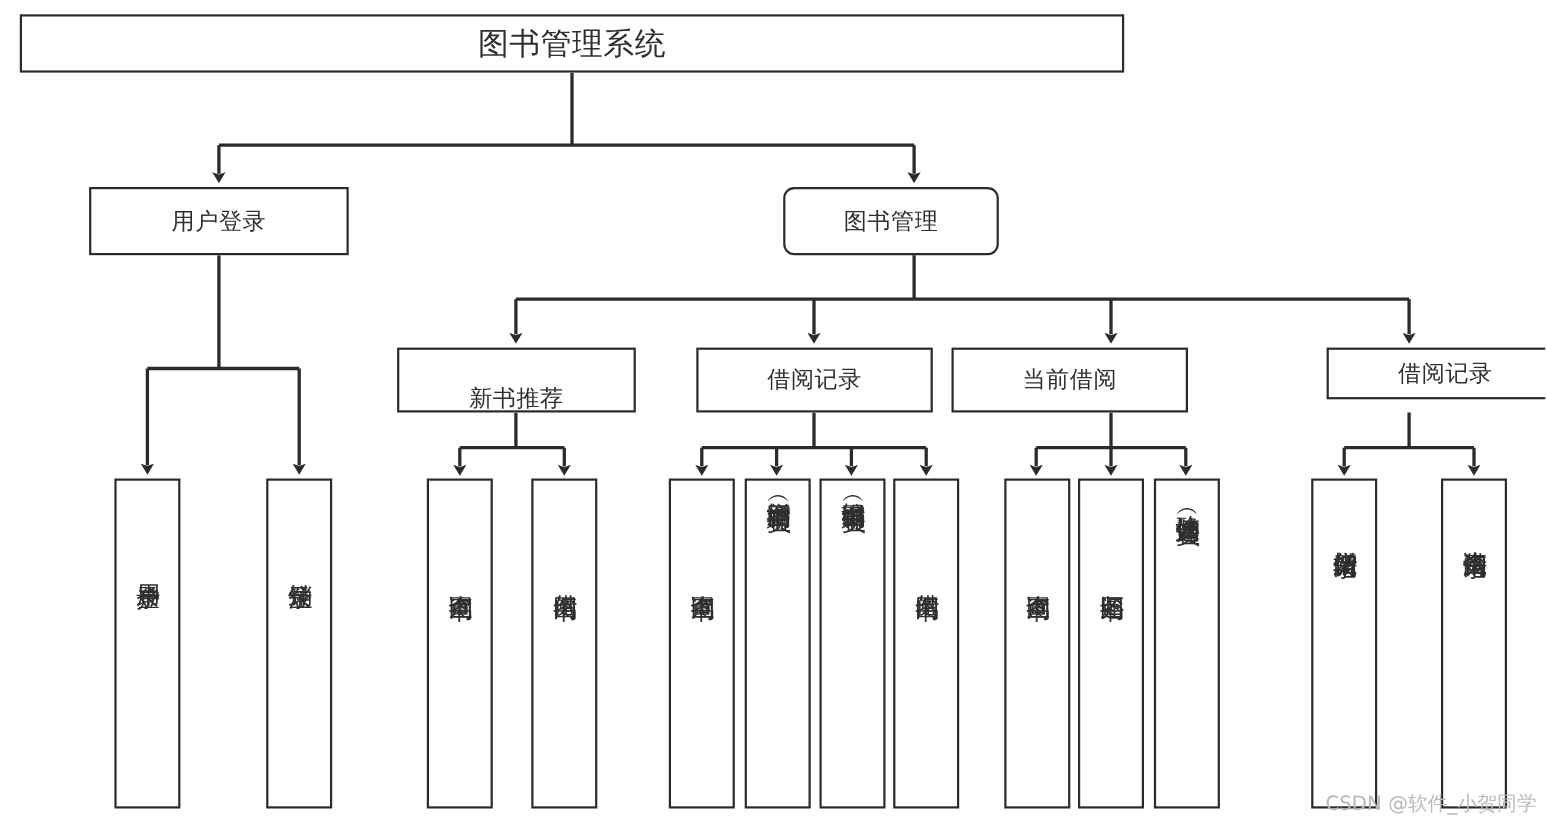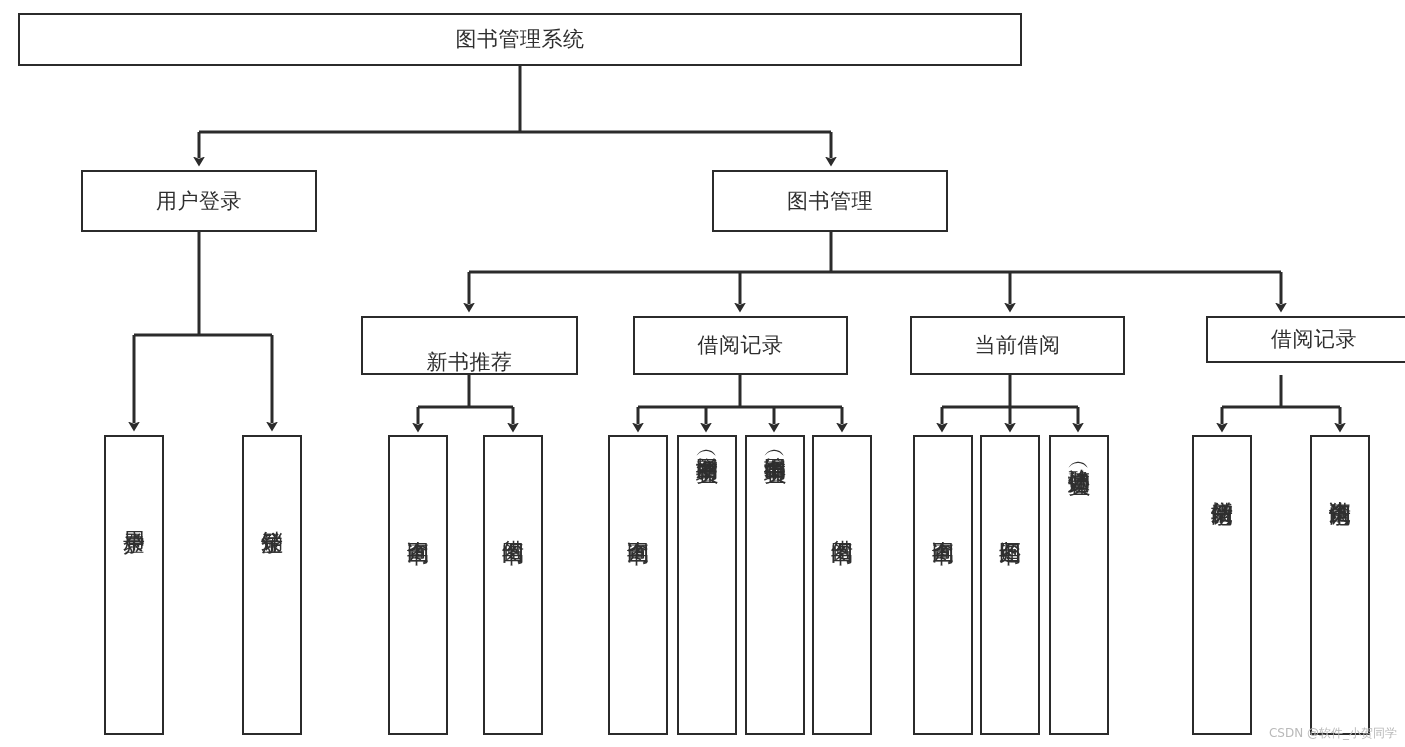--- a/index.html
+++ b/index.html
@@ -42,21 +42,21 @@
     line-height: 1.05;
     color: #2f2f2f;
     white-space: nowrap;
   }
   
   .node.h .node-label {
     font-size: 21px;
     letter-spacing: 0.5px;
   }
   .node.root .node-label {
-    font-size: 21px;
+    font-size: 28px;
   }
   
   .node.v {
     align-items: flex-start;
     justify-content: center;
     padding-top: 0;
   }
   .node.v .node-label {
     writing-mode: vertical-rl;
     text-orientation: upright;
@@ -77,21 +77,21 @@
   .node.v.mid4 .node-label {
     padding-top: 14px;
   }
   .node.v.mid5 .node-label {
     padding-top: 46px;
   }
   #watermark {
     position: absolute;
     right: 8px;
     bottom: 5px;
-    font-size: 12px;
+    font-size: 18px;
     color: #b9b9b9;
     white-space: nowrap;
     user-select: none;
   }
 </style>
 </head>
 <body>
 
 <div id="diagram-root">
 
@@ -146,33 +146,33 @@
   </svg>
 
   <div class="node h root" style="left:18px; top:13px; width:1004px; height:53px;">
     <span class="node-label">图书管理系统</span>
   </div>
 
   <div class="node h" style="left:81px; top:170px; width:236px; height:62px;">
     <span class="node-label">用户登录</span>
   </div>
 
-  <div class="node h" style="left:712px; top:170px; width:236px; height:62px;">
+  <div class="node h" style="left:712px; top:170px; width:196px; height:62px;border-radius:10px;">
     <span class="node-label">图书管理</span>
   </div>
 
   <div class="node h" style="left:361px; top:316px; width:217px; height:59px;align-items:flex-end;">
     <span class="node-label">新书推荐</span>
   </div>
 
   <div class="node h" style="left:633px; top:316px; width:215px; height:59px;">
     <span class="node-label">借阅记录</span>
   </div>
 
-  <div class="node h" style="left:910px; top:316px; width:215px; height:59px;">
+  <div class="node h" style="left:865px; top:316px; width:215px; height:59px;">
     <span class="node-label">当前借阅</span>
   </div>
 
   <div class="node h" style="left:1172px; top:316px; width:216px; height:47px;margin-left:34px;">
     <span class="node-label">借阅记录</span>
   </div>
 
   <div class="node v mid" style="left:104px; top:435px; width:60px; height:300px;">
     <span class="node-label">用户登录</span>
   </div>

